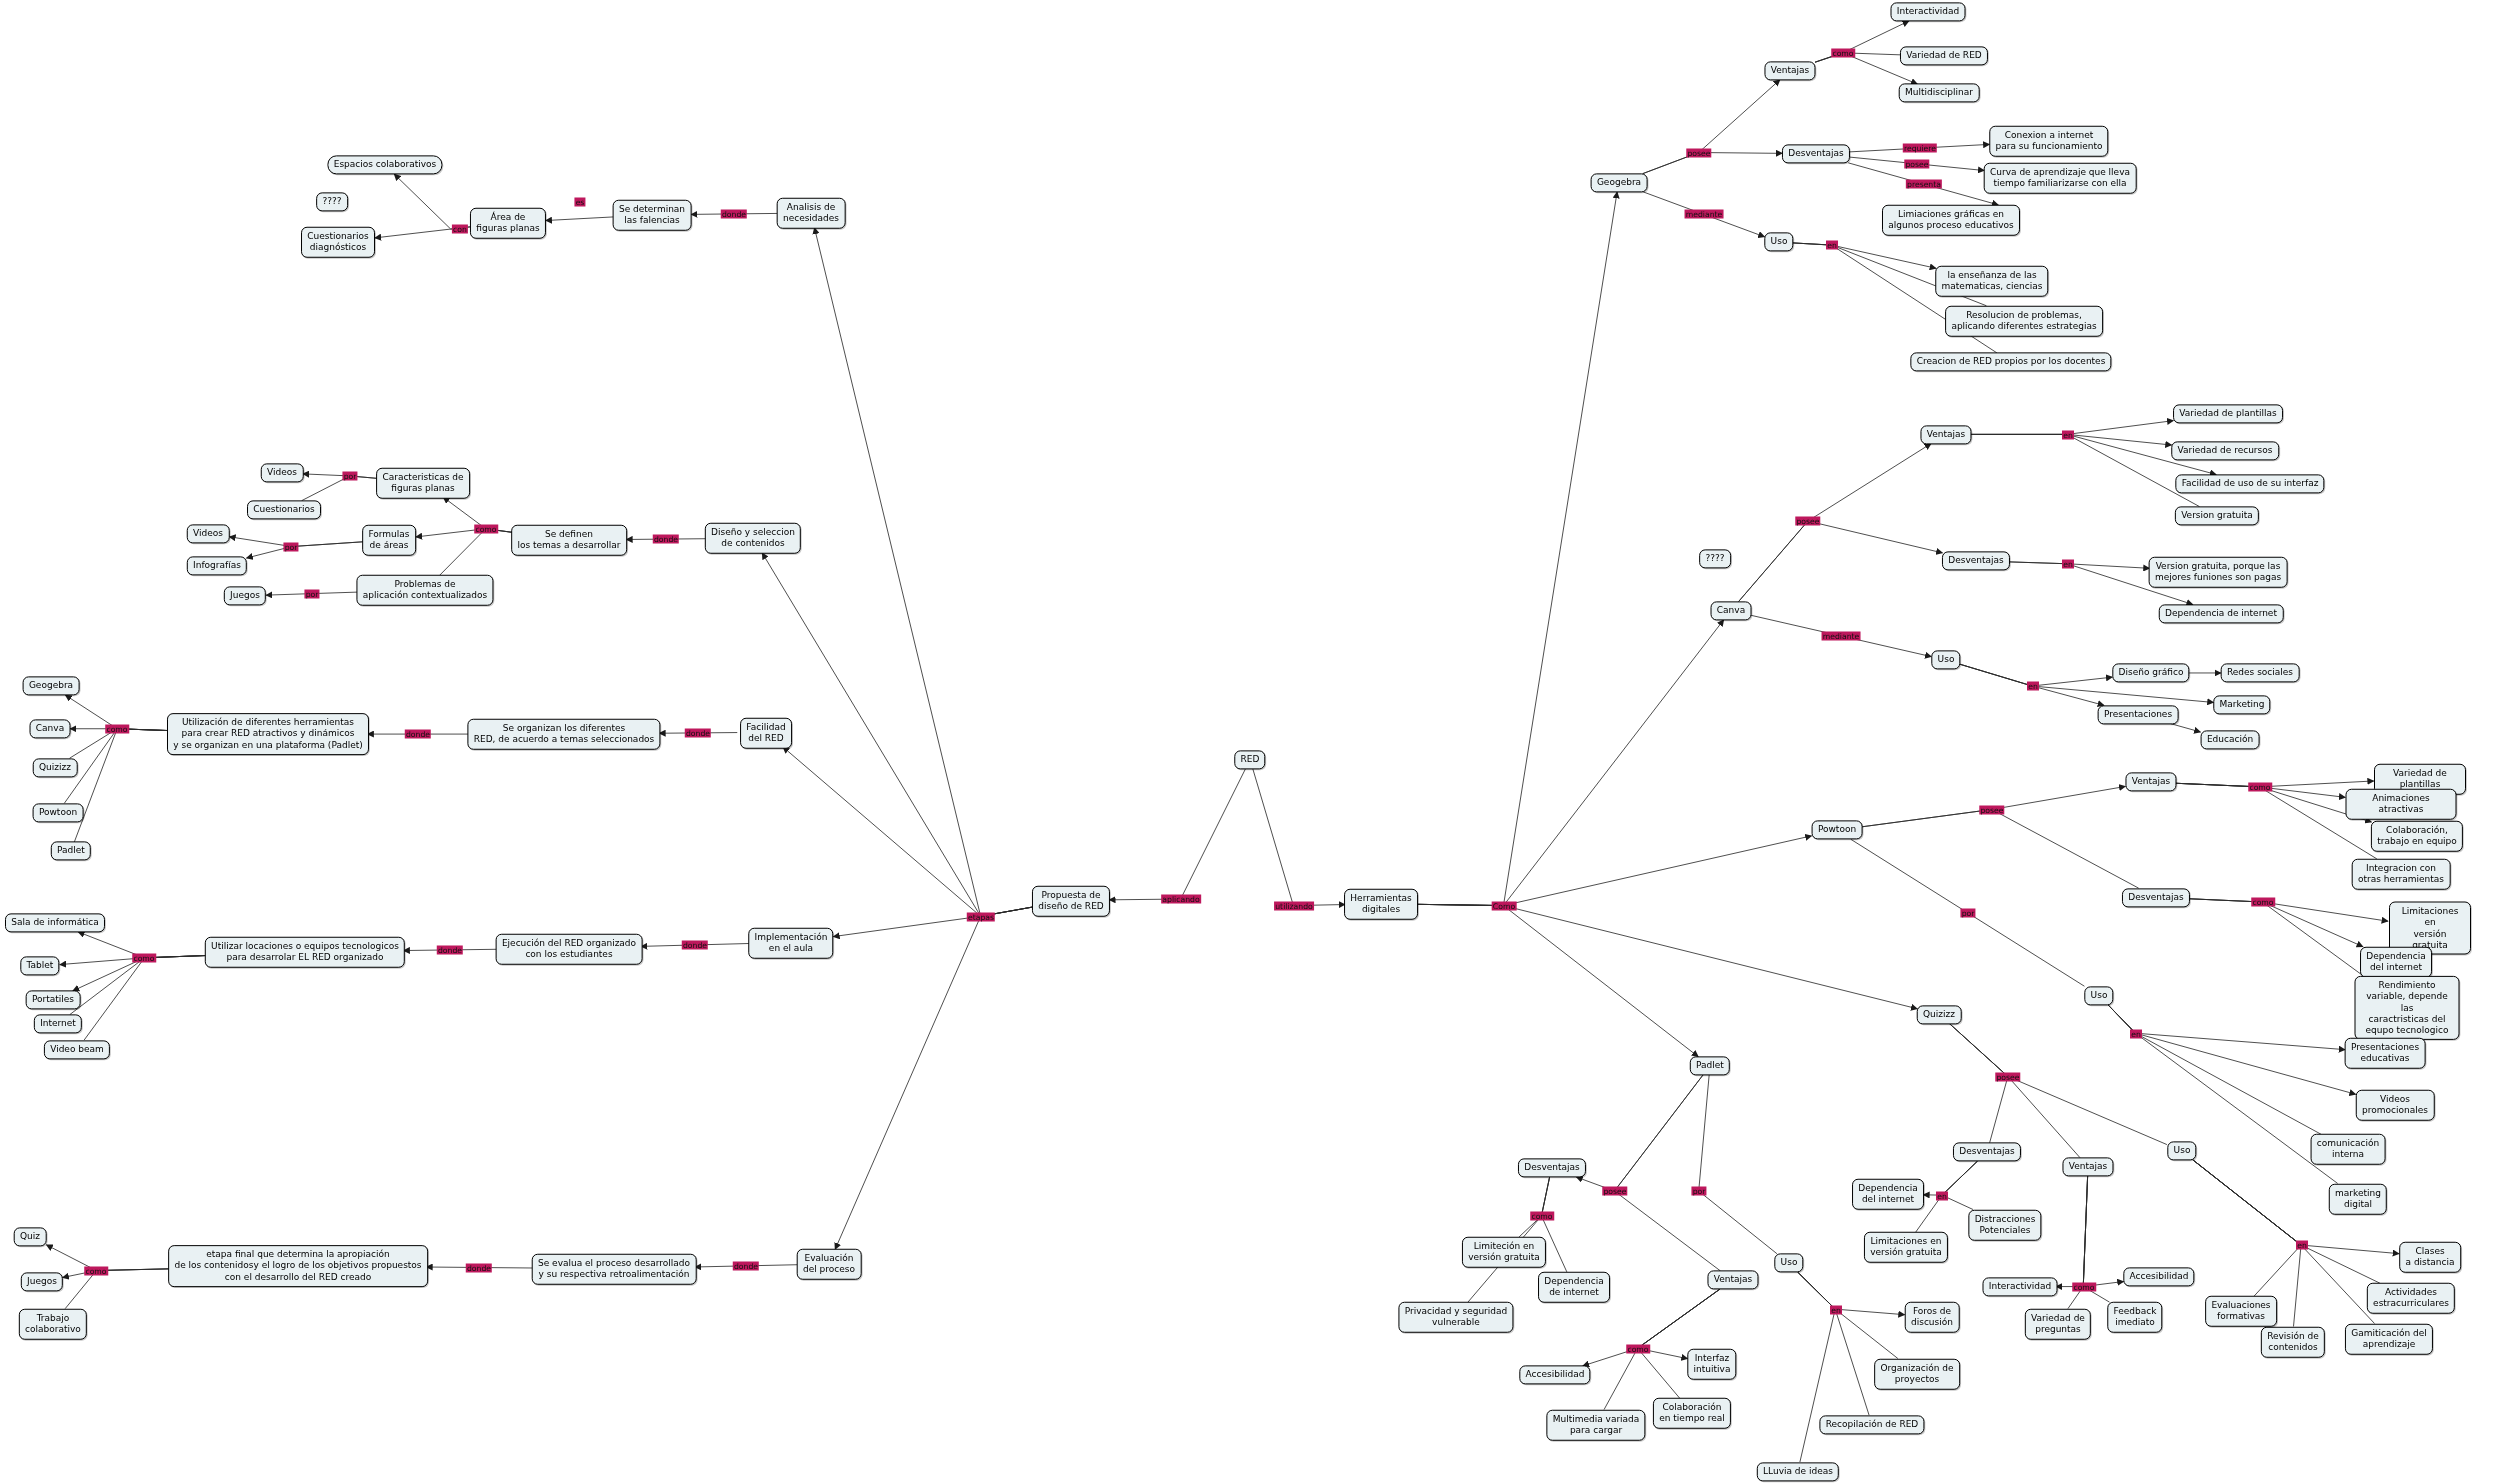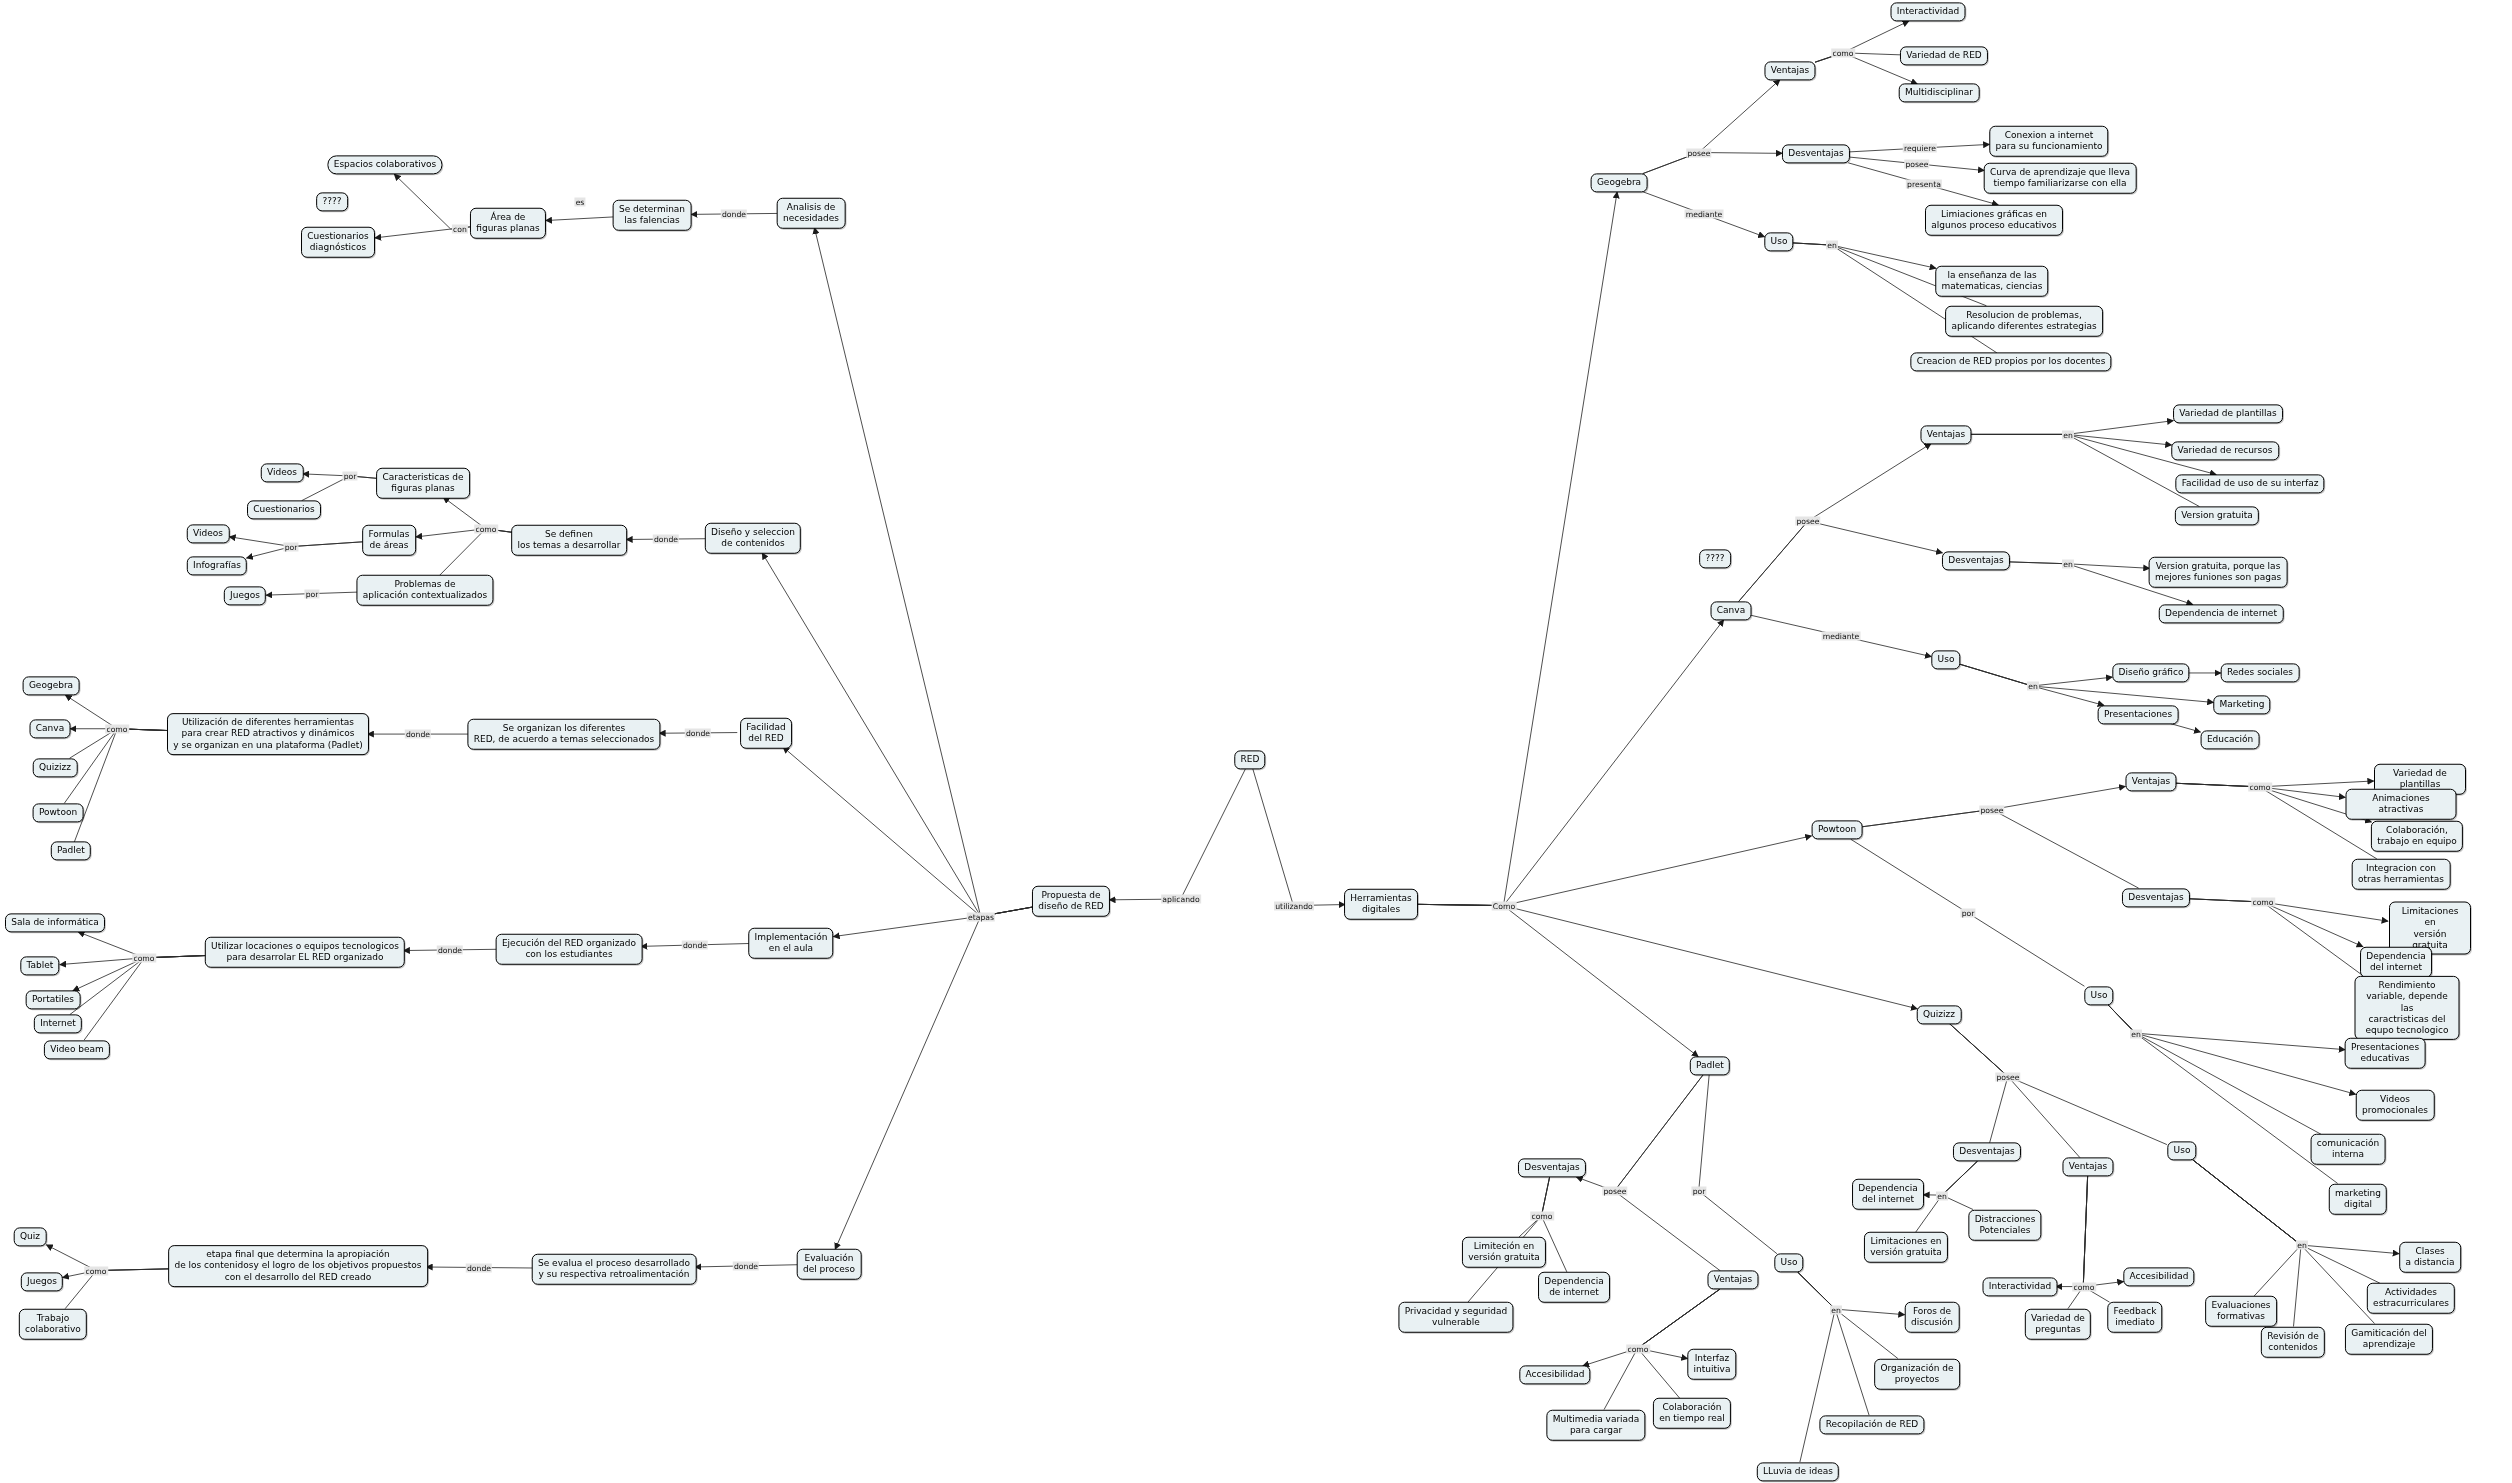--- a/index.html
+++ b/index.html
@@ -14,21 +14,21 @@
     border:0.9px solid #000000;
     border-radius:6px;
     padding:3px 5.3px;
     font-size:9px;line-height:1.25;color:#000000;
     text-align:center;white-space:pre-line;
     box-shadow:0.9px 0.9px 0.6px rgba(0,0,0,0.22);
   }
   .edge-label{
     position:absolute;z-index:3;
     transform:translate(-50%,-50%);
-    background:#e5e5e5;
+    background:#be185d;
     font-size:7.7px;color:#111111;
     padding:0 1.2px;white-space:nowrap;
   }
 </style>
 </head>
 <body>
 
 <div id="canvas">
   <svg id="edge-layer" width="2512" height="1483" viewBox="0 0 4232 2499">
     <defs>
@@ -312,21 +312,21 @@
     <div class="node" style="left: 1619px; top: 183px;">Geogebra</div>
     <div class="node" style="left: 1790px; top: 71px;">Ventajas</div>
     <div class="node" style="left: 1928px; top: 12px;">Interactividad</div>
     <div class="node" style="left: 1944px; top: 56px;">Variedad de RED</div>
     <div class="node" style="left: 1939px; top: 93px;">Multidisciplinar</div>
     <div class="node" style="left: 1816px; top: 154px;">Desventajas</div>
     <div class="node" style="left: 2049px; top: 141px;">Conexion a internet
 para su funcionamiento</div>
     <div class="node" style="left: 2060px; top: 178px;">Curva de aprendizaje que lleva
 tiempo familiarizarse con ella</div>
-    <div class="node" style="left: 1994px; top: 220px;">Limiaciones gráficas en
+    <div class="node" style="left: 1951px; top: 220px;">Limiaciones gráficas en
 algunos proceso educativos</div>
     <div class="node" style="left: 1779px; top: 242px;">Uso</div>
     <div class="node" style="left: 1992px; top: 281px;">la enseñanza de las
 matematicas, ciencias</div>
     <div class="node" style="left: 2024px; top: 321px;">Resolucion de problemas,
 aplicando diferentes estrategias</div>
     <div class="node" style="left: 2011px; top: 362px;">Creacion de RED propios por los docentes</div>
     <div class="node" style="left: 1715px; top: 559px;">????</div>
     <div class="node" style="left: 1731px; top: 611px;">Canva</div>
     <div class="node" style="left: 1946px; top: 435px;">Ventajas</div>

